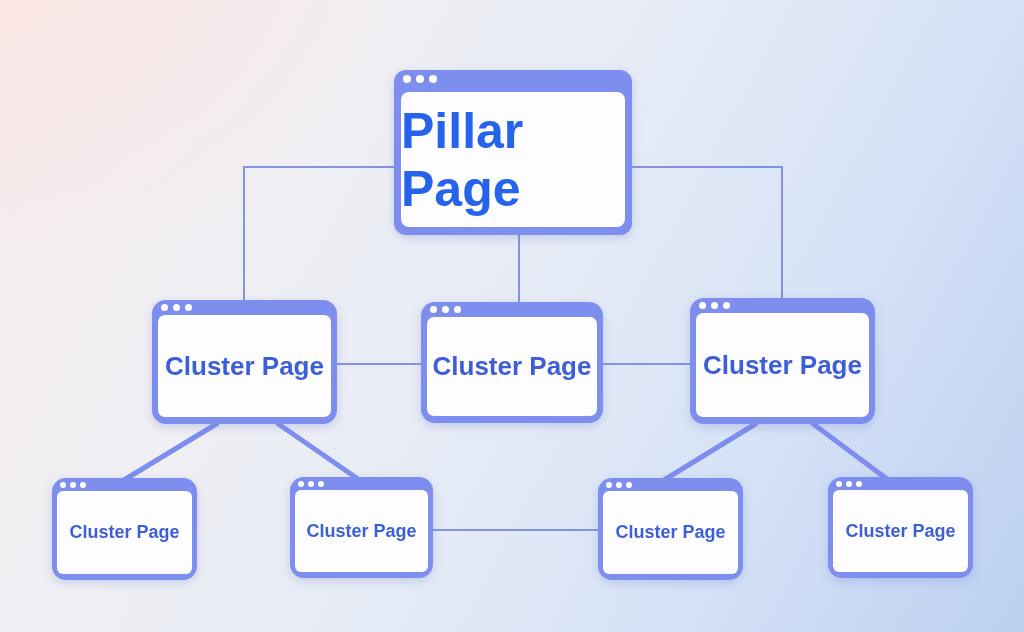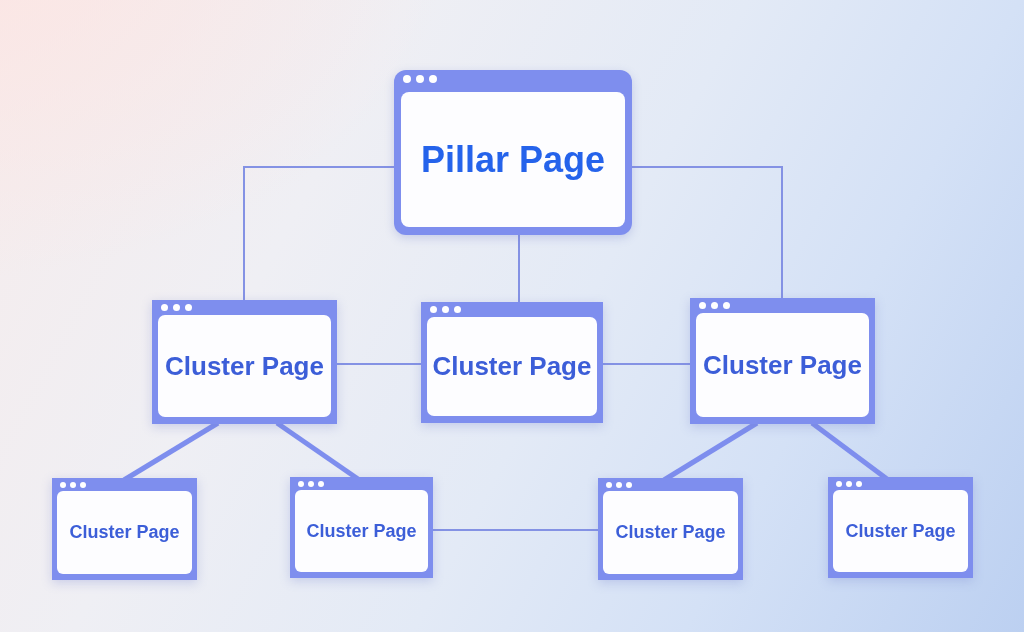--- a/index.html
+++ b/index.html
@@ -13,36 +13,36 @@
       radial-gradient(90% 95% at -6% -8%, rgba(252,229,227,.95) 0%, rgba(252,229,227,0) 55%),
       linear-gradient(118deg, #f6ecec 0%, #efeff4 30%, #e3eaf6 55%, #d4e1f6 75%, #bcd0f1 100%);
   }
   svg.connectors{position:absolute;left:0;top:0;z-index:1;}
   .thin{stroke:var(--connector,#8492e4);stroke-width:2;fill:none;}
   .thick{stroke:var(--window-chrome,#7e8eee);stroke-width:5;fill:none;}
 
   .node{
     position:absolute;z-index:2;
     background:var(--window-chrome,#7e8eee);
-    border-radius:0;
+    border-radius:14px;
     box-shadow:0 3px 10px rgba(115,128,205,.30);
     display:flex;flex-direction:column;
   }
   .titlebar{flex:0 0 auto;display:flex;align-items:center;gap:5px;padding-left:9px;}
   .dot{width:7px;height:7px;border-radius:50%;background:#fff;}
   .body{
     flex:1;margin:0 6px 7px 6px;background:#fdfdff;border-radius:7px;
     display:flex;align-items:center;justify-content:center;
     color:var(--cluster-text,#3c5ed8);font-weight:700;
   }
 
   .node.pillar{left:394px;top:70px;width:238px;height:165px;border-radius:12px;}
   .node.pillar .titlebar{height:18px;}
   .node.pillar .dot{width:8px;height:8px;}
-  .node.pillar .body{font-size:36px;color:var(--pillar-text,#2563eb);border-radius:8px;margin:4px 7px 8px 7px;}
+  .node.pillar .body{font-size:50px;color:var(--pillar-text,#2563eb);border-radius:8px;margin:4px 7px 8px 7px;}
 
   .node.mid{width:185px;height:124px;}
   .node.mid .titlebar{height:15px;}
   .node.mid .body{font-size:26px;}
   .node.mid-left{left:152px;top:300px;}
   .node.mid-center{left:421px;top:302px;width:182px;height:121px;}
   .node.mid-right{left:690px;top:298px;height:126px;}
 
   .node.small{width:145px;height:102px;}
   .node.small .titlebar{height:13px;padding-left:8px;gap:4px;}

